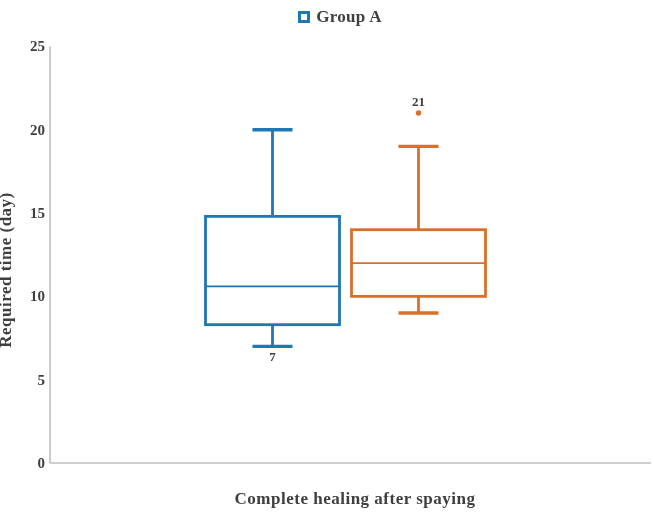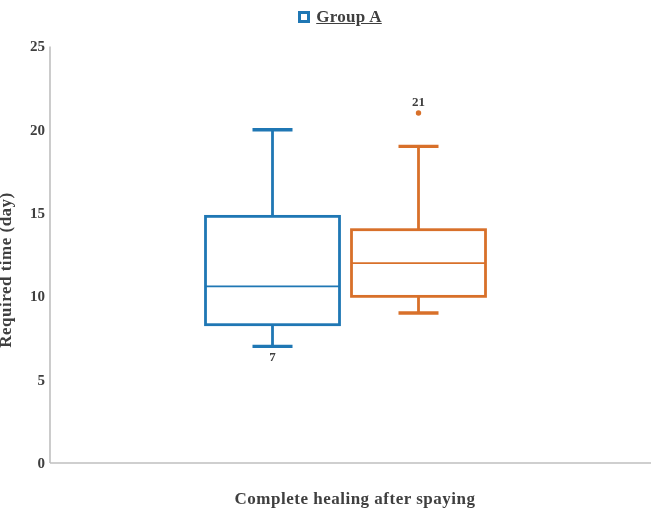--- a/index.html
+++ b/index.html
@@ -33,21 +33,20 @@
     width: 6px;
     height: 6px;
     border: 3px solid #888888;
     background: #ffffff;
   }
   .legend-label {
     font-size: 17px;
     font-weight: bold;
     color: #3f3f3f;
     letter-spacing: 0.3px;
-    text-decoration: underline;
   }
   #chart-svg {
     position: absolute;
     top: 0;
     left: 0;
   }
   #chart-svg text {
     font-family: "Liberation Serif", "DejaVu Serif", serif;
     font-weight: bold;
     fill: #3f3f3f;

